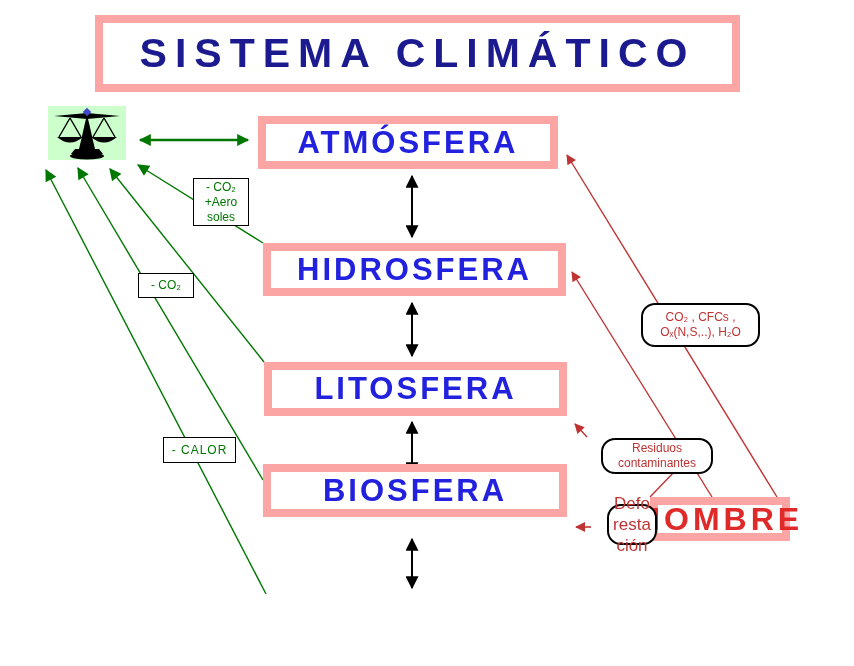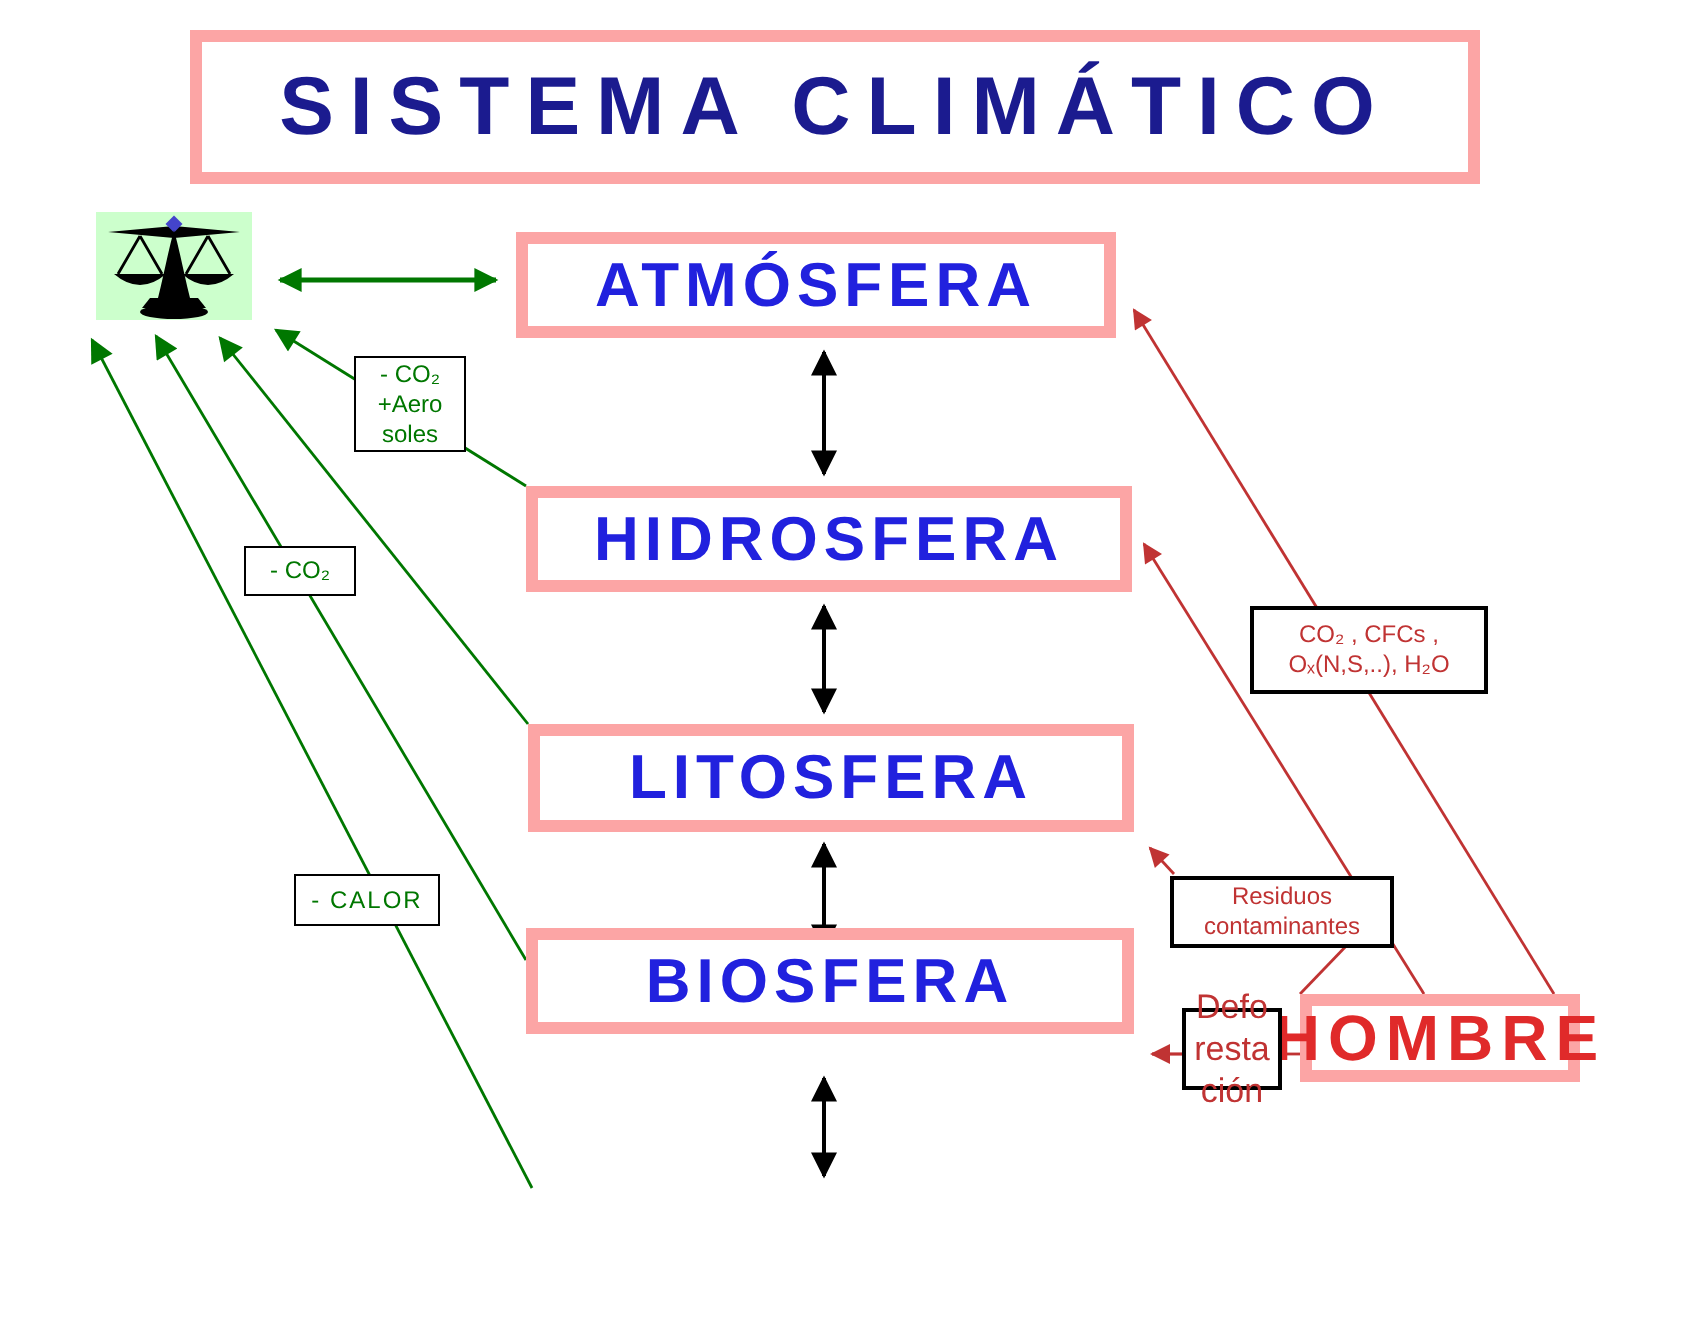--- a/index.html
+++ b/index.html
@@ -7,36 +7,36 @@
     --green:#007700; --red:#C03333; --black:#000000; --scale-bg:#CCFFCC;
     --canvas-bg:#FFFFFF;
   }
   *{margin:0;padding:0;box-sizing:border-box;}
   html,body{background:#fff;}
   #canvas{
     position:relative;width:854px;height:666px;background:var(--canvas-bg);
     font-family:"Liberation Sans","DejaVu Sans",sans-serif;overflow:hidden;
   }
   #arrow-layer{position:absolute;left:0;top:0;width:854px;height:666px;z-index:1;}
-  .box{position:absolute;background:#fff;border:6px solid #fca5a5;display:flex;align-items:center;justify-content:center;z-index:2;}
+  .box{position:absolute;background:#fff;border:8px solid #fca5a5;display:flex;align-items:center;justify-content:center;z-index:2;}
   .title-box{left:95px;top:15px;width:645px;height:77px;}
   .title-text{color:var(--title-text);font-size:41px;font-weight:bold;letter-spacing:8px;white-space:nowrap;}
   .sphere{color:var(--sphere-text);font-weight:bold;font-size:31px;letter-spacing:3px;white-space:nowrap;}
   .underlined{text-decoration-thickness:3px;text-underline-offset:5px;}
   #atmosfera{left:258px;top:116px;width:300px;height:53px;}
   #hidrosfera{left:263px;top:243px;width:303px;height:53px;}
   #litosfera{left:264px;top:362px;width:303px;height:54px;}
   #biosfera{left:263px;top:464px;width:304px;height:53px;}
   #criosfera{left:266px;top:594px;width:301px;height:53px;}
   #hombre{left:650px;top:497px;width:140px;height:44px;}
   #hombre .hombre-text{color:var(--hombre-text);font-weight:bold;font-size:32px;letter-spacing:4px;white-space:nowrap;}
   .lbl{position:absolute;background:#fff;border:1px solid #000;display:flex;align-items:center;justify-content:center;
-       text-align:center;font-size:12px;line-height:1.25;white-space:pre-line;z-index:2;}
+       text-align:center;font-size:12px;line-height:1.25;white-space:pre-line;z-index:2;margin-left:16px;}
   .lbl.green{color:var(--green);}
-  .lbl.red{color:var(--red);border-width:2px;}
+  .lbl.red{color:var(--red);border-width:2px;border-radius:14px;}
   #lbl-co2-aerosoles{left:177px;top:178px;width:56px;height:48px;}
   #lbl-co2{left:122px;top:273px;width:56px;height:25px;}
   #lbl-aerosoles-volcanicos{left:194px;top:312px;width:87px;height:36px;}
   #lbl-calor{left:147px;top:437px;width:73px;height:26px;letter-spacing:1px;}
   #lbl-gases{left:625px;top:303px;width:119px;height:44px;}
   #lbl-residuos{left:585px;top:438px;width:112px;height:36px;}
   #lbl-deforestacion{left:591px;top:504px;width:50px;height:41px;font-size:17px;}
   #scale-icon{position:absolute;left:48px;top:106px;width:78px;height:54px;background:var(--scale-bg);z-index:2;}
   .ln-g{stroke:var(--green);}
   .ln-r{stroke:var(--red);}

